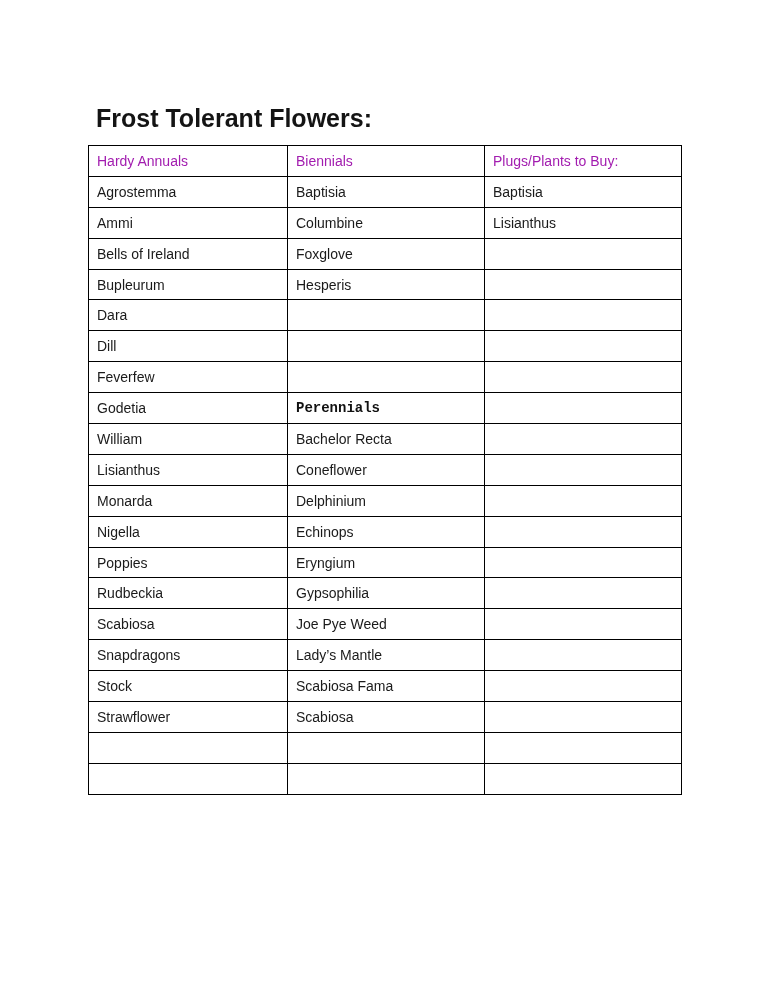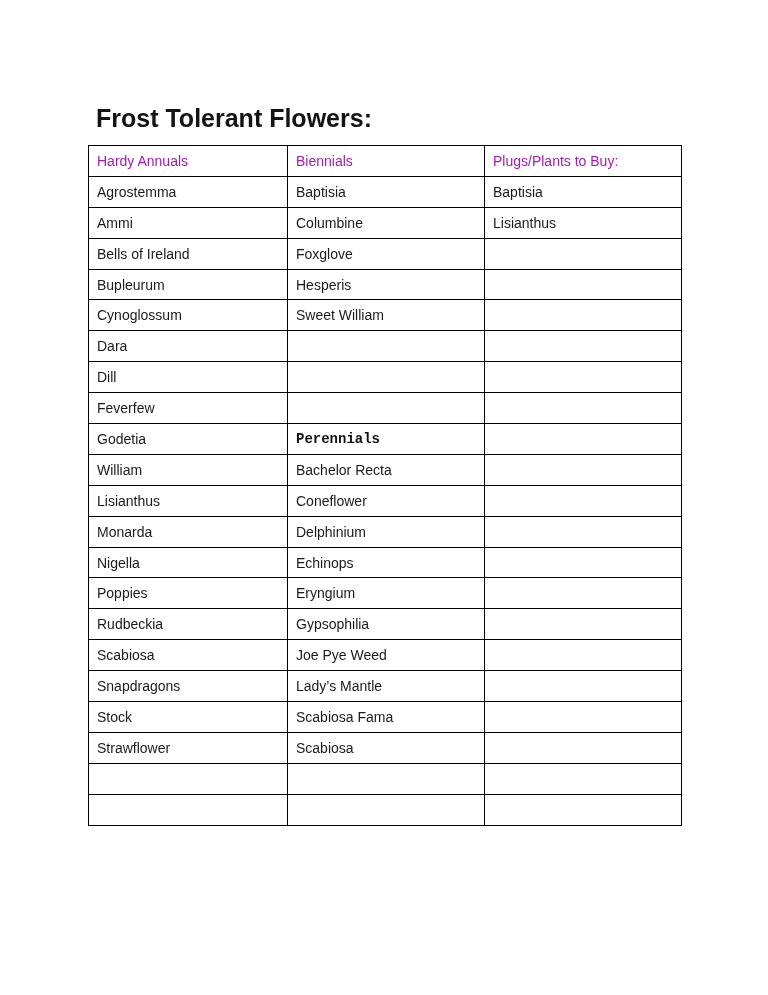--- a/index.html
+++ b/index.html
@@ -94,25 +94,20 @@
           <td>Bells of Ireland</td>
           <td>Foxglove</td>
           <td></td>
         </tr>
         <tr>
           <td>Bupleurum</td>
           <td>Hesperis</td>
           <td></td>
         </tr>
         <tr>
-          <td>Cynoglossum</td>
-          <td>Sweet William</td>
-          <td></td>
-        </tr>
-        <tr>
           <td>Dara</td>
           <td></td>
           <td></td>
         </tr>
         <tr>
           <td>Dill</td>
           <td></td>
           <td></td>
         </tr>
         <tr>

